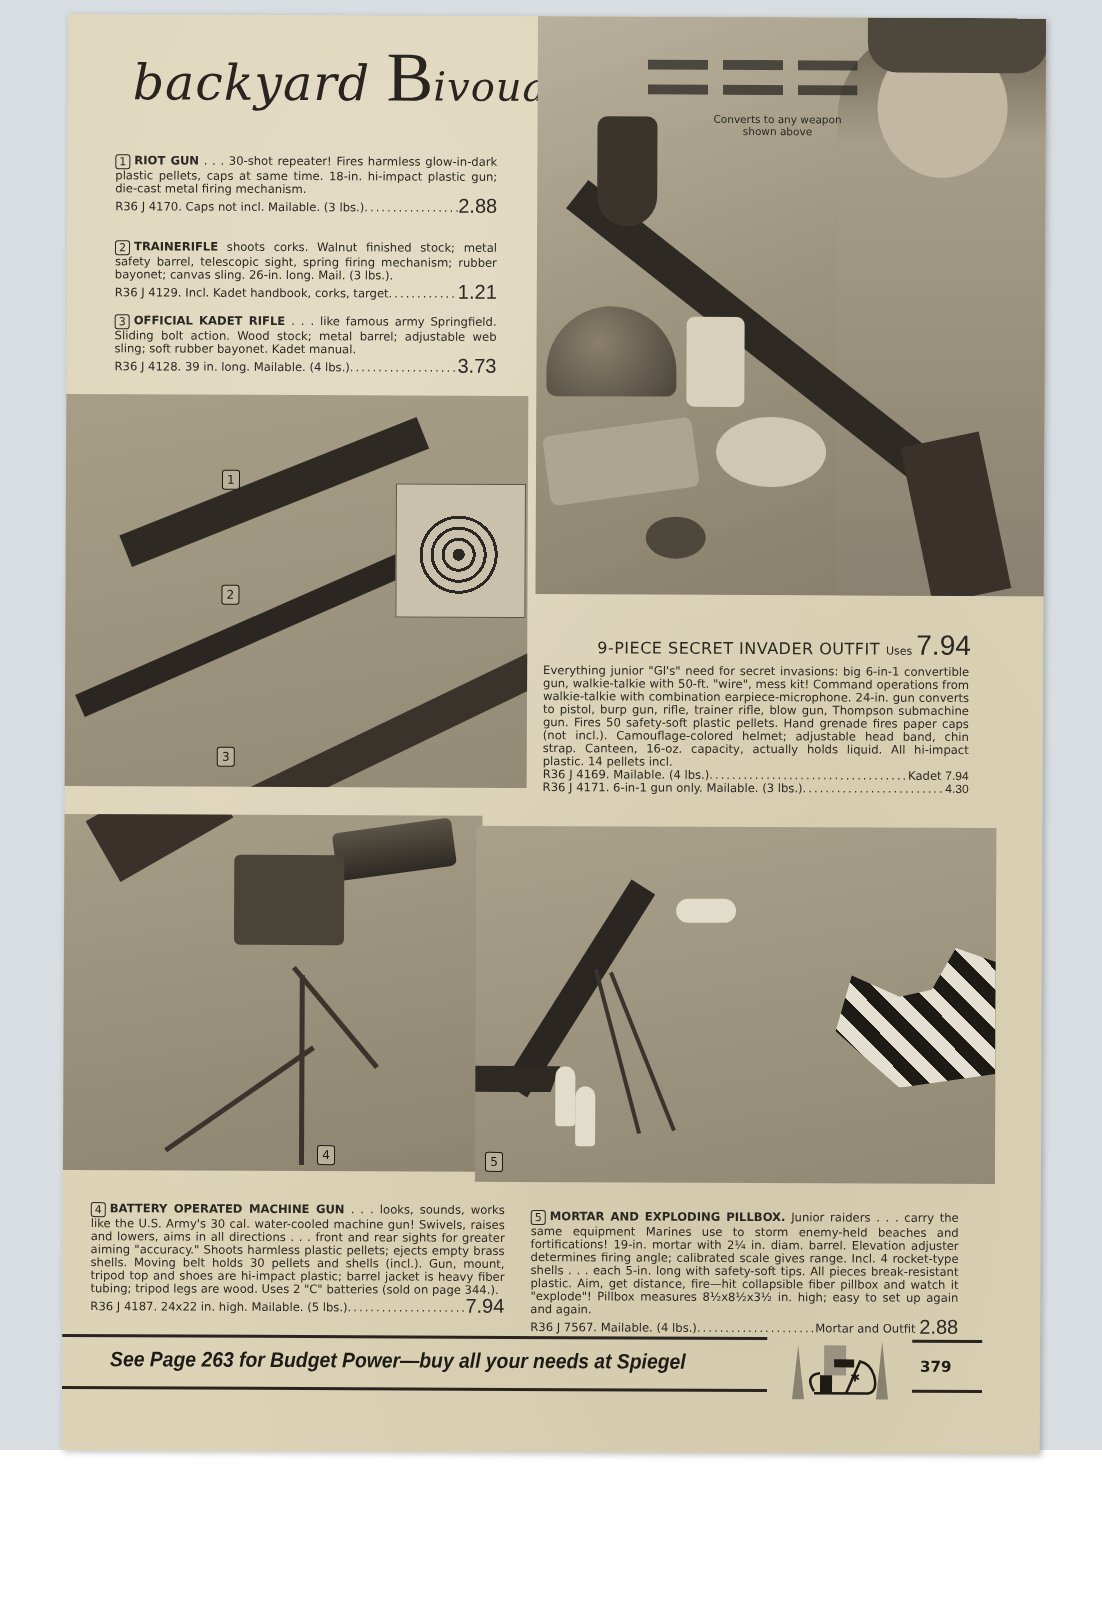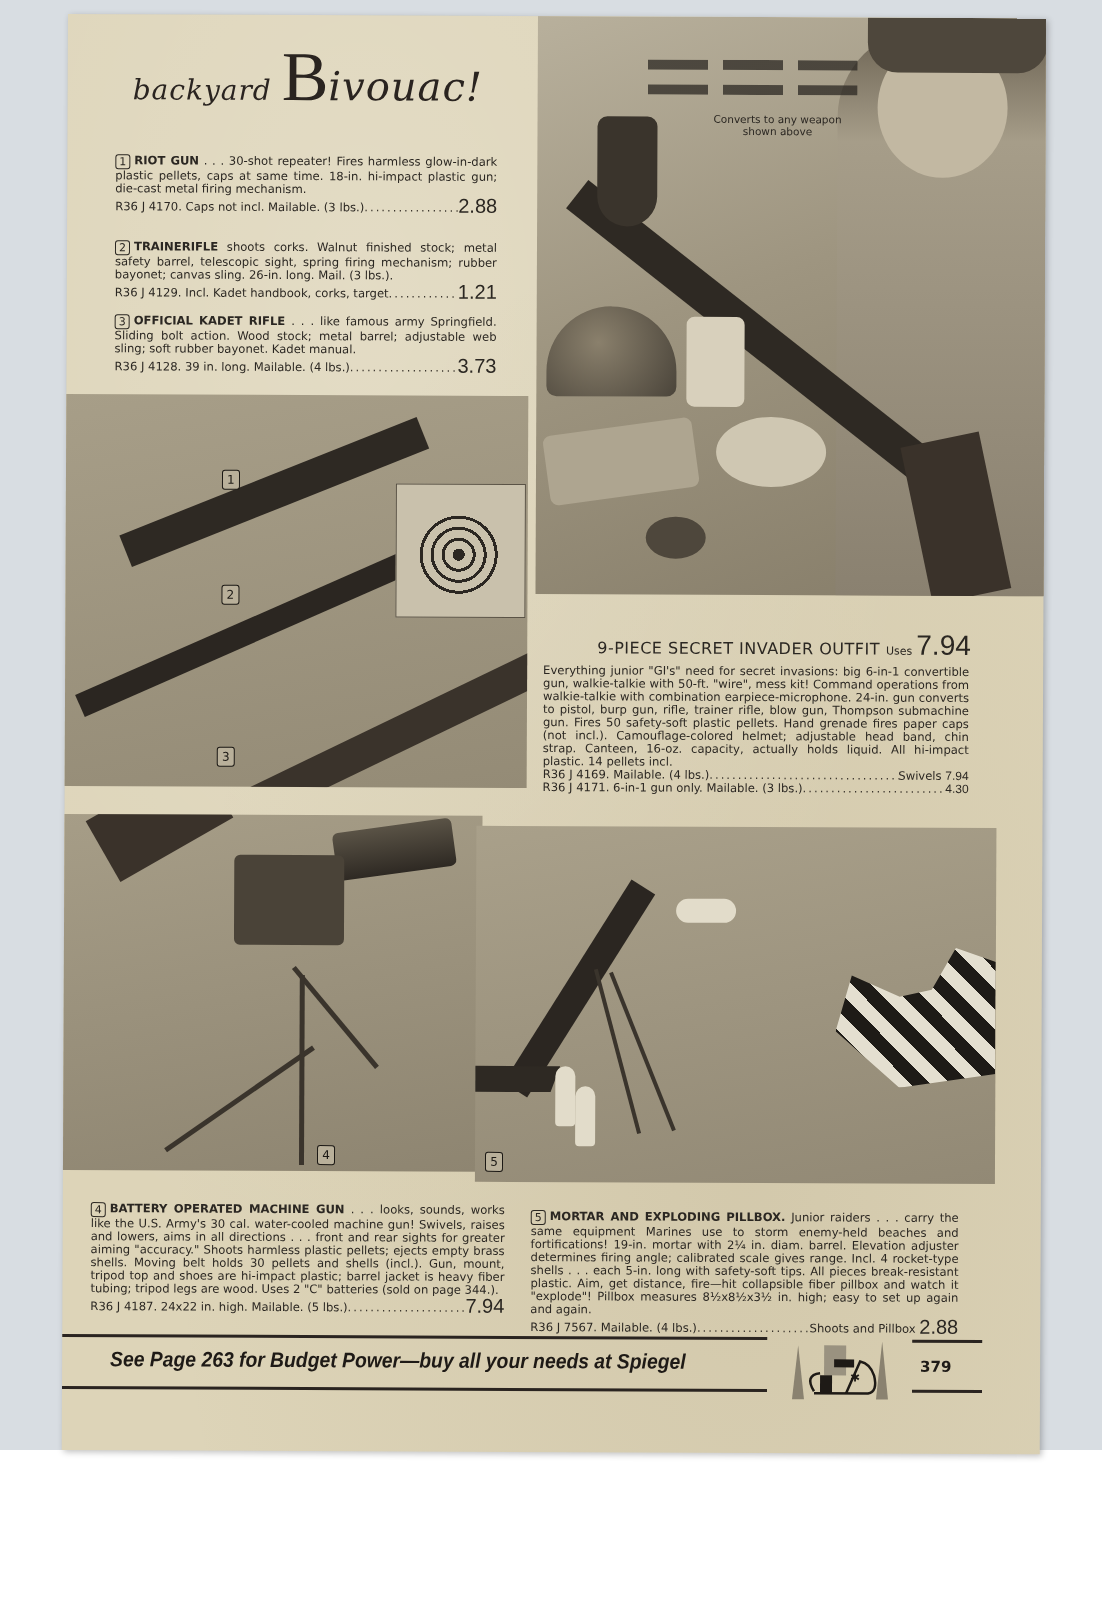--- a/index.html
+++ b/index.html
@@ -25,21 +25,21 @@
     background:
       radial-gradient(ellipse at 30% 20%, rgba(255,255,255,0.18), transparent 60%),
       radial-gradient(ellipse at 70% 80%, rgba(120,100,60,0.10), transparent 60%);
     pointer-events:none;
   }
   .title {
     position:absolute; left:65px; top:22px;
     font-family:"DejaVu Serif", serif; font-style:italic;
     color:#2a2420; white-space:nowrap;
   }
-  .title .small { font-size:28px; letter-spacing:1px; }
+  .title .small { font-size:49px; letter-spacing:1px; }
   .title .big { font-size:70px; font-style:normal; font-family:"Liberation Serif", serif; }
   .title .rest { font-size:40px; letter-spacing:1px; }
 
   .item {
     position:absolute; color:#2b2722;
     font-family:"DejaVu Sans", sans-serif; font-size:11.6px; line-height:13px;
   }
   .item .num {
     display:inline-block; width:13px; height:13px; border:1.5px solid #2b2722; border-radius:3px;
     text-align:center; line-height:13px; font-size:11px; margin-right:4px; vertical-align:top;
@@ -152,21 +152,21 @@
     <div class="label-box" style="left:166px; top:75px;">1</div>
     <div class="label-box" style="left:166px; top:190px;">2</div>
     <div class="label-box" style="left:162px; top:352px;">3</div>
   </div>
 
   <div class="invader-head" style="left:532px; top:612px;">
     <span class="t">9-PIECE SECRET INVADER OUTFIT</span><span class="only">Uses</span><span class="p">7.94</span>
   </div>
   <div class="item" style="left:478px; top:648px; width:426px;">
     <p>Everything junior "GI's" need for secret invasions: big 6-in-1 convertible gun, walkie-talkie with 50-ft. "wire", mess kit! Command operations from walkie-talkie with combination earpiece-microphone. 24-in. gun converts to pistol, burp gun, rifle, trainer rifle, blow gun, Thompson submachine gun. Fires 50 safety-soft plastic pellets. Hand grenade fires paper caps (not incl.). Camouflage-colored helmet; adjustable head band, chin strap. Canteen, 16-oz. capacity, actually holds liquid. All hi-impact plastic. 14 pellets incl.</p>
-    <div class="priceline"><span class="cat">R36 J 4169. Mailable. (4 lbs.)</span><span class="dots">..........................................</span><span class="cat">Swivels</span>&nbsp;<span class="price small">7.94</span></div>
+    <div class="priceline"><span class="cat">R36 J 4169. Mailable. (4 lbs.)</span><span class="dots">..........................................</span><span class="cat">Kadet</span>&nbsp;<span class="price small">7.94</span></div>
     <div class="priceline">
         <span class="cat">R36 J 4171. 6-in-1 gun only. Mailable. (3 lbs.)</span>
         <span class="dots">..........................................</span>
         <span class="price small">4.30</span>
       </div>
   </div>
 
   <div class="photo" style="left:-10px; top:800px; width:428px; height:356px; background:linear-gradient(170deg,#a69d87 0%,#8e8571 100%);">
     <div class="shape" style="left:40px; top:-30px; width:130px; height:70px; background:#3a322a; transform:rotate(-30deg);"></div>
     <div class="shape" style="left:280px; top:10px; width:120px; height:48px; background:linear-gradient(180deg,#5a5346,#2e2923); border-radius:6px; transform:rotate(-8deg);"></div>
@@ -193,21 +193,21 @@
     <p><span class="num">4</span><span class="head">BATTERY OPERATED MACHINE GUN</span><span> . . . looks, sounds, works like the U.S. Army's 30 cal. water-cooled machine gun! Swivels, raises and lowers, aims in all directions . . . front and rear sights for greater aiming "accuracy." Shoots harmless plastic pellets; ejects empty brass shells. Moving belt holds 30 pellets and shells (incl.). Gun, mount, tripod top and shoes are hi-impact plastic; barrel jacket is heavy fiber tubing; tripod legs are wood. Uses 2 "C" batteries (sold on page 344.).</span></p>
     <div class="priceline">
         <span class="cat">R36 J 4187. 24x22 in. high. Mailable. (5 lbs.)</span>
         <span class="dots">.......................................</span>
         <span class="price">7.94</span>
       </div>
   </div>
 
   <div class="item" style="left:468px; top:1194px; width:428px;">
     <p><span class="num">5</span><span class="head">MORTAR AND EXPLODING PILLBOX.</span><span> Junior raiders . . . carry the same equipment Marines use to storm enemy-held beaches and fortifications! 19-in. mortar with 2¼ in. diam. barrel. Elevation adjuster determines firing angle; calibrated scale gives range. Incl. 4 rocket-type shells . . . each 5-in. long with safety-soft tips. All pieces break-resistant plastic. Aim, get distance, fire—hit collapsible fiber pillbox and watch it "explode"! Pillbox measures 8½x8½x3½ in. high; easy to set up again and again.</span></p>
-    <div class="priceline"><span class="cat">R36 J 7567. Mailable. (4 lbs.)</span><span class="dots">.......................................</span><span class="cat">Shoots and Pillbox</span>&nbsp;<span class="price">2.88</span></div>
+    <div class="priceline"><span class="cat">R36 J 7567. Mailable. (4 lbs.)</span><span class="dots">.......................................</span><span class="cat">Mortar and Outfit</span>&nbsp;<span class="price">2.88</span></div>
   </div>
 
   <div class="footer-rule" style="left:-30px; top:1320px; width:735px;"></div>
   <div class="footer-rule" style="left:-30px; top:1372px; width:735px;"></div>
   <div class="footer-rule" style="left:850px; top:1322px; width:70px;"></div>
   <div class="footer-rule" style="left:850px; top:1372px; width:70px;"></div>
   <div class="footer-text" style="left:48px; top:1333px;">See Page 263 for Budget Power—buy all your needs at Spiegel</div>
   <div class="shape" style="left:722px; top:1318px; width:110px; height:66px;">
     <svg width="110" height="66" viewBox="0 0 110 66">
       <polygon points="8,64 14,10 20,64" fill="#8a8270"></polygon>

